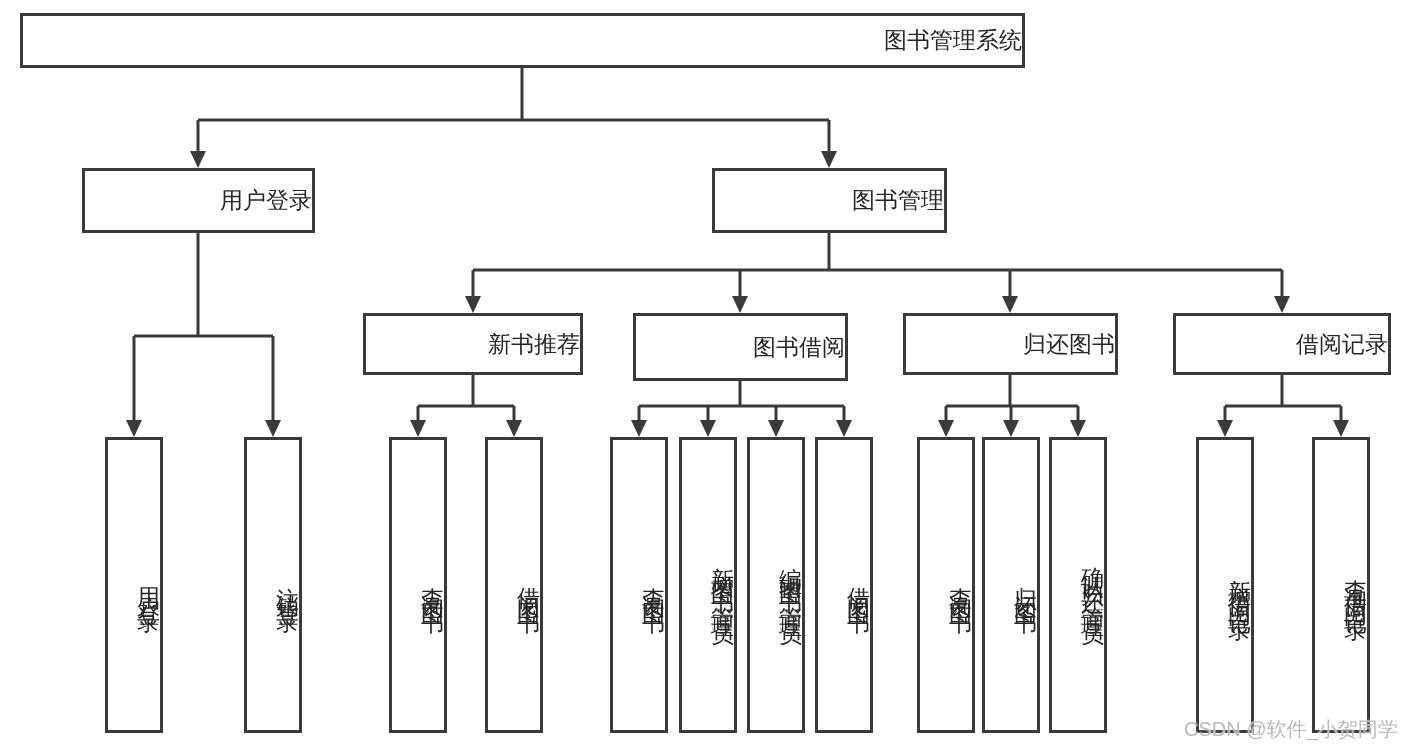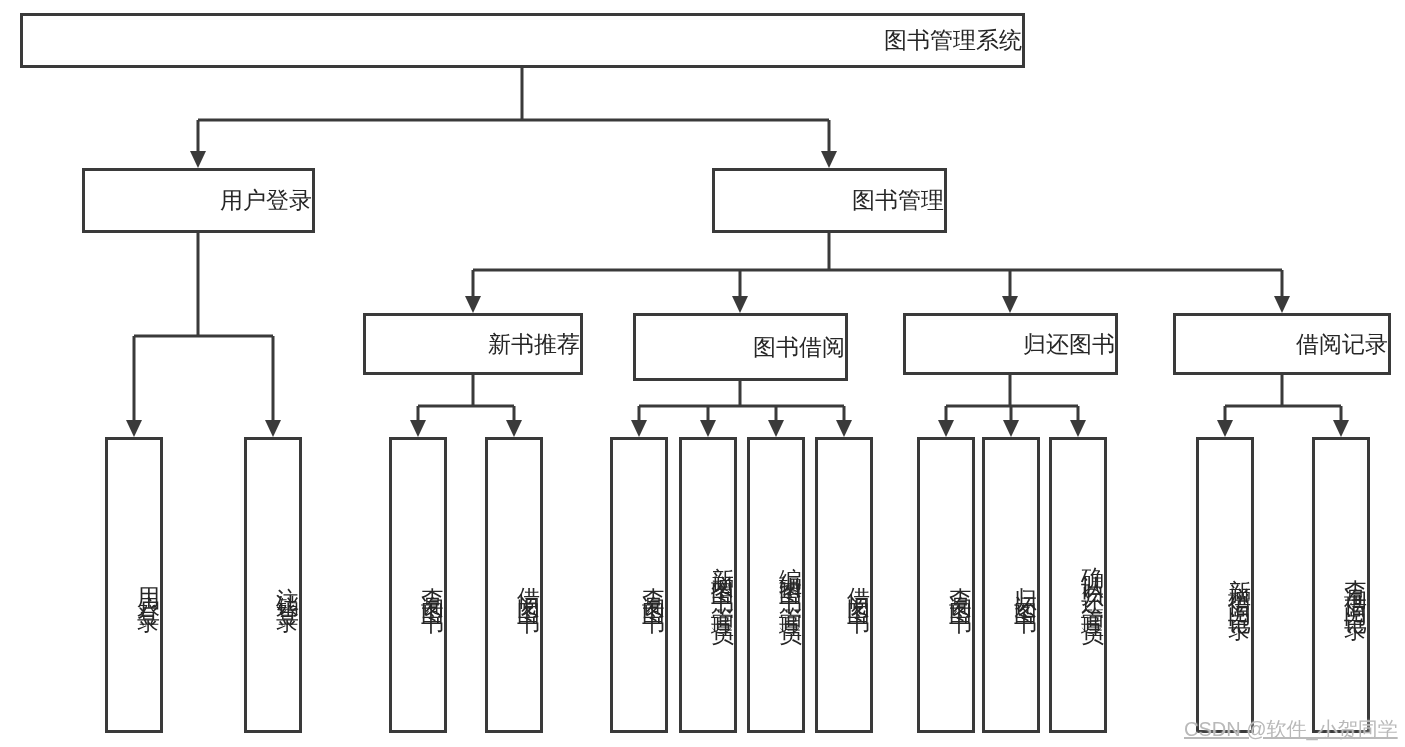--- a/index.html
+++ b/index.html
@@ -50,21 +50,20 @@
 
   .watermark {
     position: absolute;
     left: 1184px;
     top: 716px;
     font-size: 20px;
     color: var(--watermark);
     text-shadow: 0 0 2px #ffffff;
     z-index: 3;
     white-space: nowrap;
-    text-decoration: underline;
   }
 </style>
 </head>
 <body>
 
 <div class="stage">
 
   <svg class="connectors" viewBox="0 0 1405 747" xmlns="http://www.w3.org/2000/svg">
     <g stroke="#3a3a3a" stroke-width="3" fill="none">
       <path d="M522 68 V120 M198 120 H829 M198 120 V153 M829 120 V153"></path>

